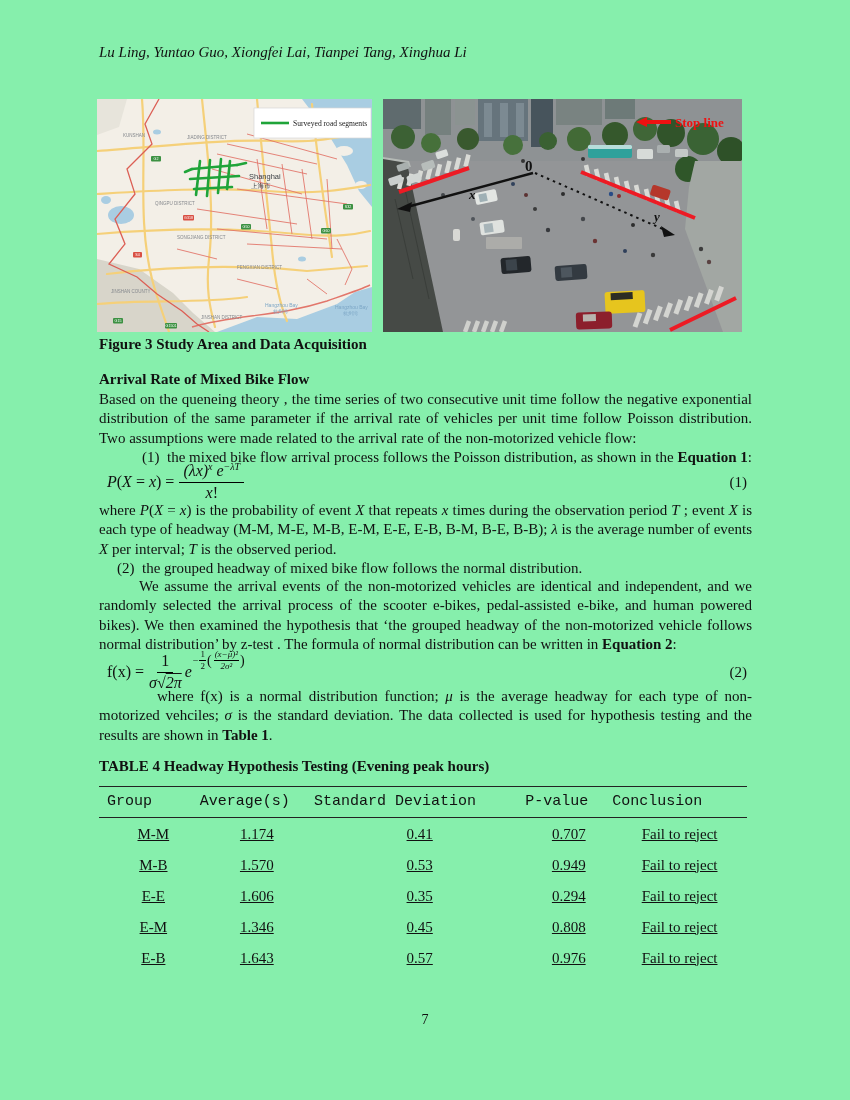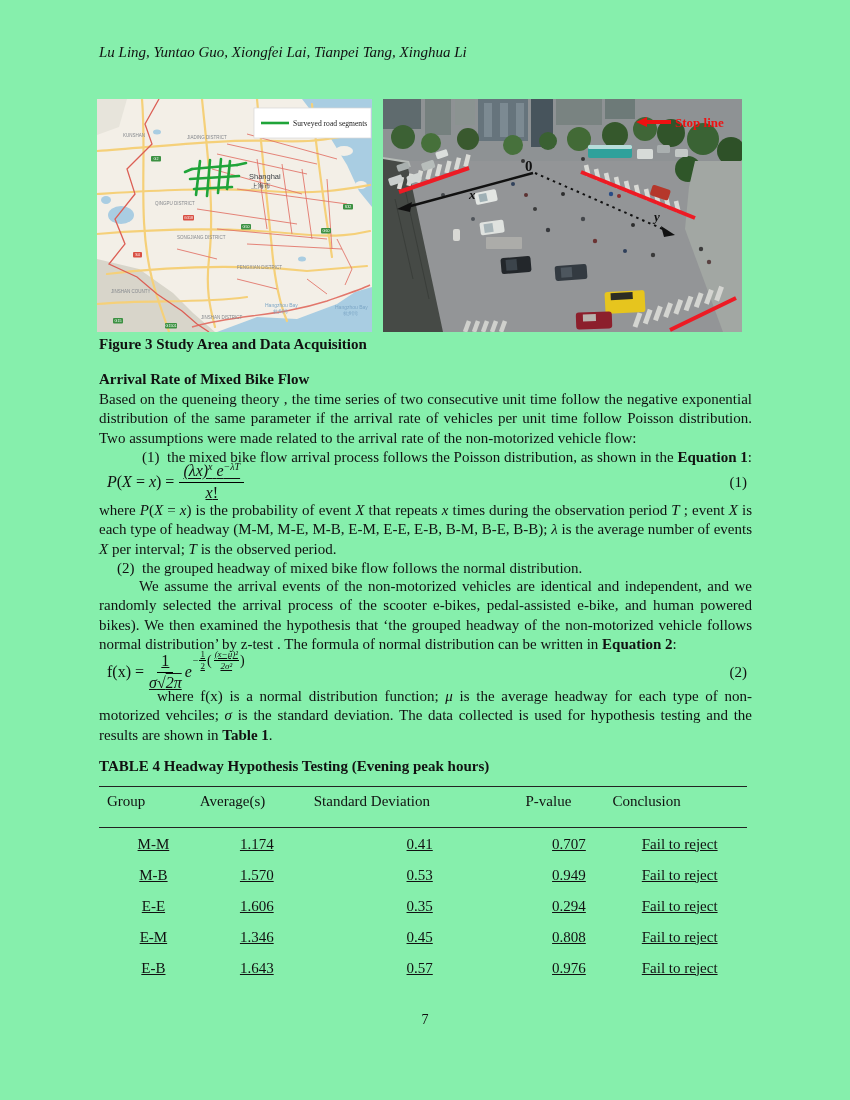--- a/index.html
+++ b/index.html
@@ -18,33 +18,33 @@
   .p2{top:577px;text-indent:40px;}
   .where2{top:687px;text-indent:58px;}
   .b{font-weight:bold;}
   .i{font-style:italic;}
   .sup{font-size:0.62em;vertical-align:super;}
   .ol{text-decoration:overline;}
   .equation{position:absolute;display:flex;justify-content:space-between;align-items:center;font-size:16px;}
   .eq1{left:99px;top:459px;width:648px;height:46px;}
   .eq2{left:99px;top:648px;width:648px;height:48px;}
   .eq-body{display:flex;align-items:center;margin-left:8px;}
-  .frac{display:inline-flex;flex-direction:column;align-items:center;margin-left:5px;line-height:1.15;text-decoration:underline;}
+  .frac{display:inline-flex;flex-direction:column;align-items:center;margin-left:5px;line-height:1.15;}
   .frac .num{border-bottom:1.3px solid #000;padding:0 4px 1px;}
   .frac .den{padding-top:1px;}
   .eq-e{margin-left:3px;font-style:italic;}
   .exp{display:inline-flex;align-items:center;font-size:10px;transform:translateY(-11px);margin-left:1px;line-height:1;}
   .frac.mini{margin-left:1px;font-size:9px;line-height:1.1;}
   .frac.mini .num{border-bottom:0.9px solid #000;padding:0 1px;}
   .exp-paren{font-size:14px;margin:0 1px;}
   .eqnum{font-size:15px;}
   .tbl-title{left:99px;top:758px;font-weight:bold;font-size:15px;}
   table.data{position:absolute;left:99px;top:786px;width:648px;border-collapse:collapse;
              font-size:15px;border-top:1.6px solid #222;}
-  table.data th{font-weight:normal;text-align:left;padding:6px 0 17px;border-bottom:1.8px solid #222;}
+  table.data th{font-weight:normal;text-align:left;padding:6px 0 7px;border-bottom:1.8px solid #222;font-family:Liberation Mono, monospace;}
   table.data td{text-align:center;padding:7.5px 0 6.5px;text-decoration:underline;}
   table.data th:first-child,table.data td:first-child{padding-left:8px;}
   .c1{width:94px;}.c2{width:115px;}.c3{width:215px;}.c4{width:88px;}.c5{width:136px;}
   .pageno{left:0;top:1012px;width:850px;text-align:center;font-size:14px;}
   .map-label{font-family:"Liberation Sans",sans-serif;fill:#85888d;}
   .bay-label{font-family:"Liberation Sans",sans-serif;fill:#7da7c6;}
   .shield-txt{font-family:"Liberation Sans",sans-serif;fill:#fff;}
 </style>
 </head>
 <body>

